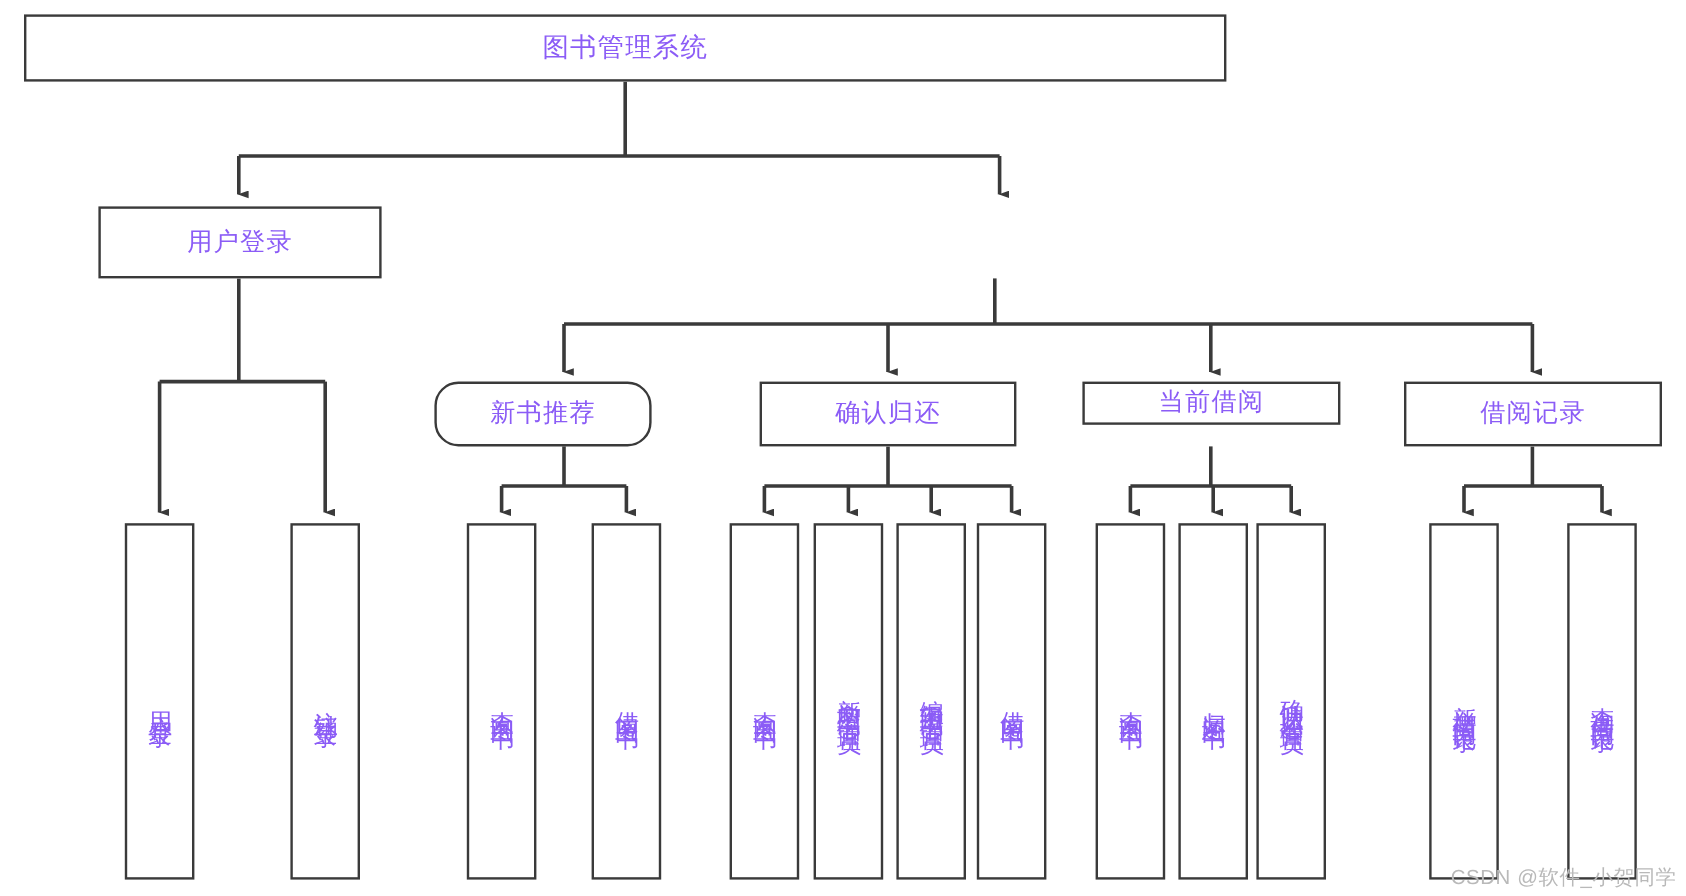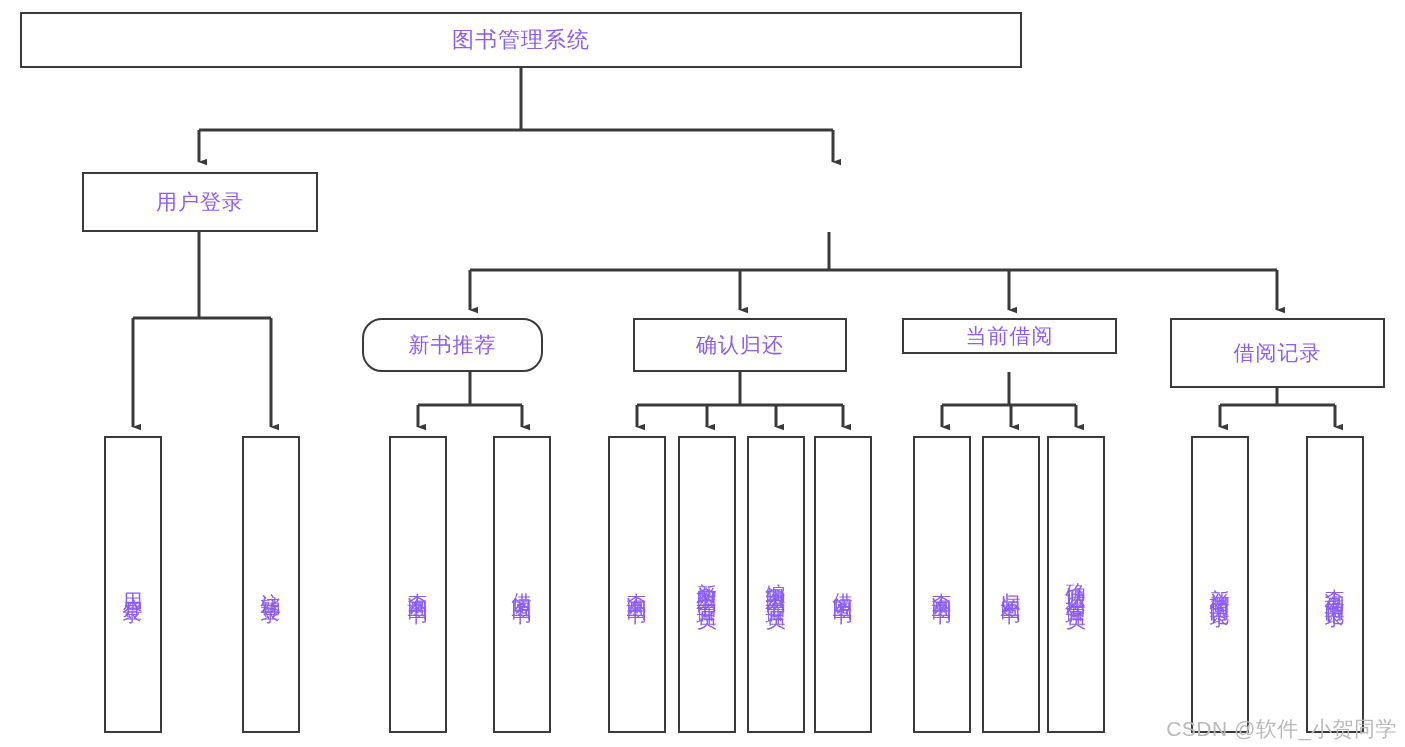--- a/index.html
+++ b/index.html
@@ -56,21 +56,21 @@
   }
   .node-v .vlabel {
     writing-mode: vertical-rl;
     text-orientation: upright;
     display: block;
   }
   .watermark {
     position: absolute;
     right: 8px;
     bottom: 4px;
-    font-size: 21px;
+    font-size: 17px;
     color: #b9b9b9;
     letter-spacing: 0.5px;
     white-space: nowrap;
     pointer-events: none;
   }
 </style>
 </head>
 <body>
 
 <div id="diagram-canvas">
@@ -135,21 +135,21 @@
 
   <div class="node node-h" style="left:362px; top:318px; width:181px; height:54px;border-radius:20px;">
     <span>新书推荐</span>
   </div>
   <div class="node node-h" style="left:633px; top:318px; width:214px; height:54px;">
     <span>确认归还</span>
   </div>
   <div class="node node-h" style="left:902px; top:318px; width:215px; height:36px;">
     <span>当前借阅</span>
   </div>
-  <div class="node node-h" style="left:1170px; top:318px; width:215px; height:70px;align-items:center;">
+  <div class="node node-h" style="left:1170px; top:318px; width:215px; height:54px;align-items:center;">
     <span>借阅记录</span>
   </div>
 
   <div class="node node-v" style="left:104px; top:436px; width:58px; height:297px;">
     <span class="vlabel">用户登录</span>
   </div>
   <div class="node node-v" style="left:242px; top:436px; width:58px; height:297px;">
     <span class="vlabel">注销登录</span>
   </div>
 

